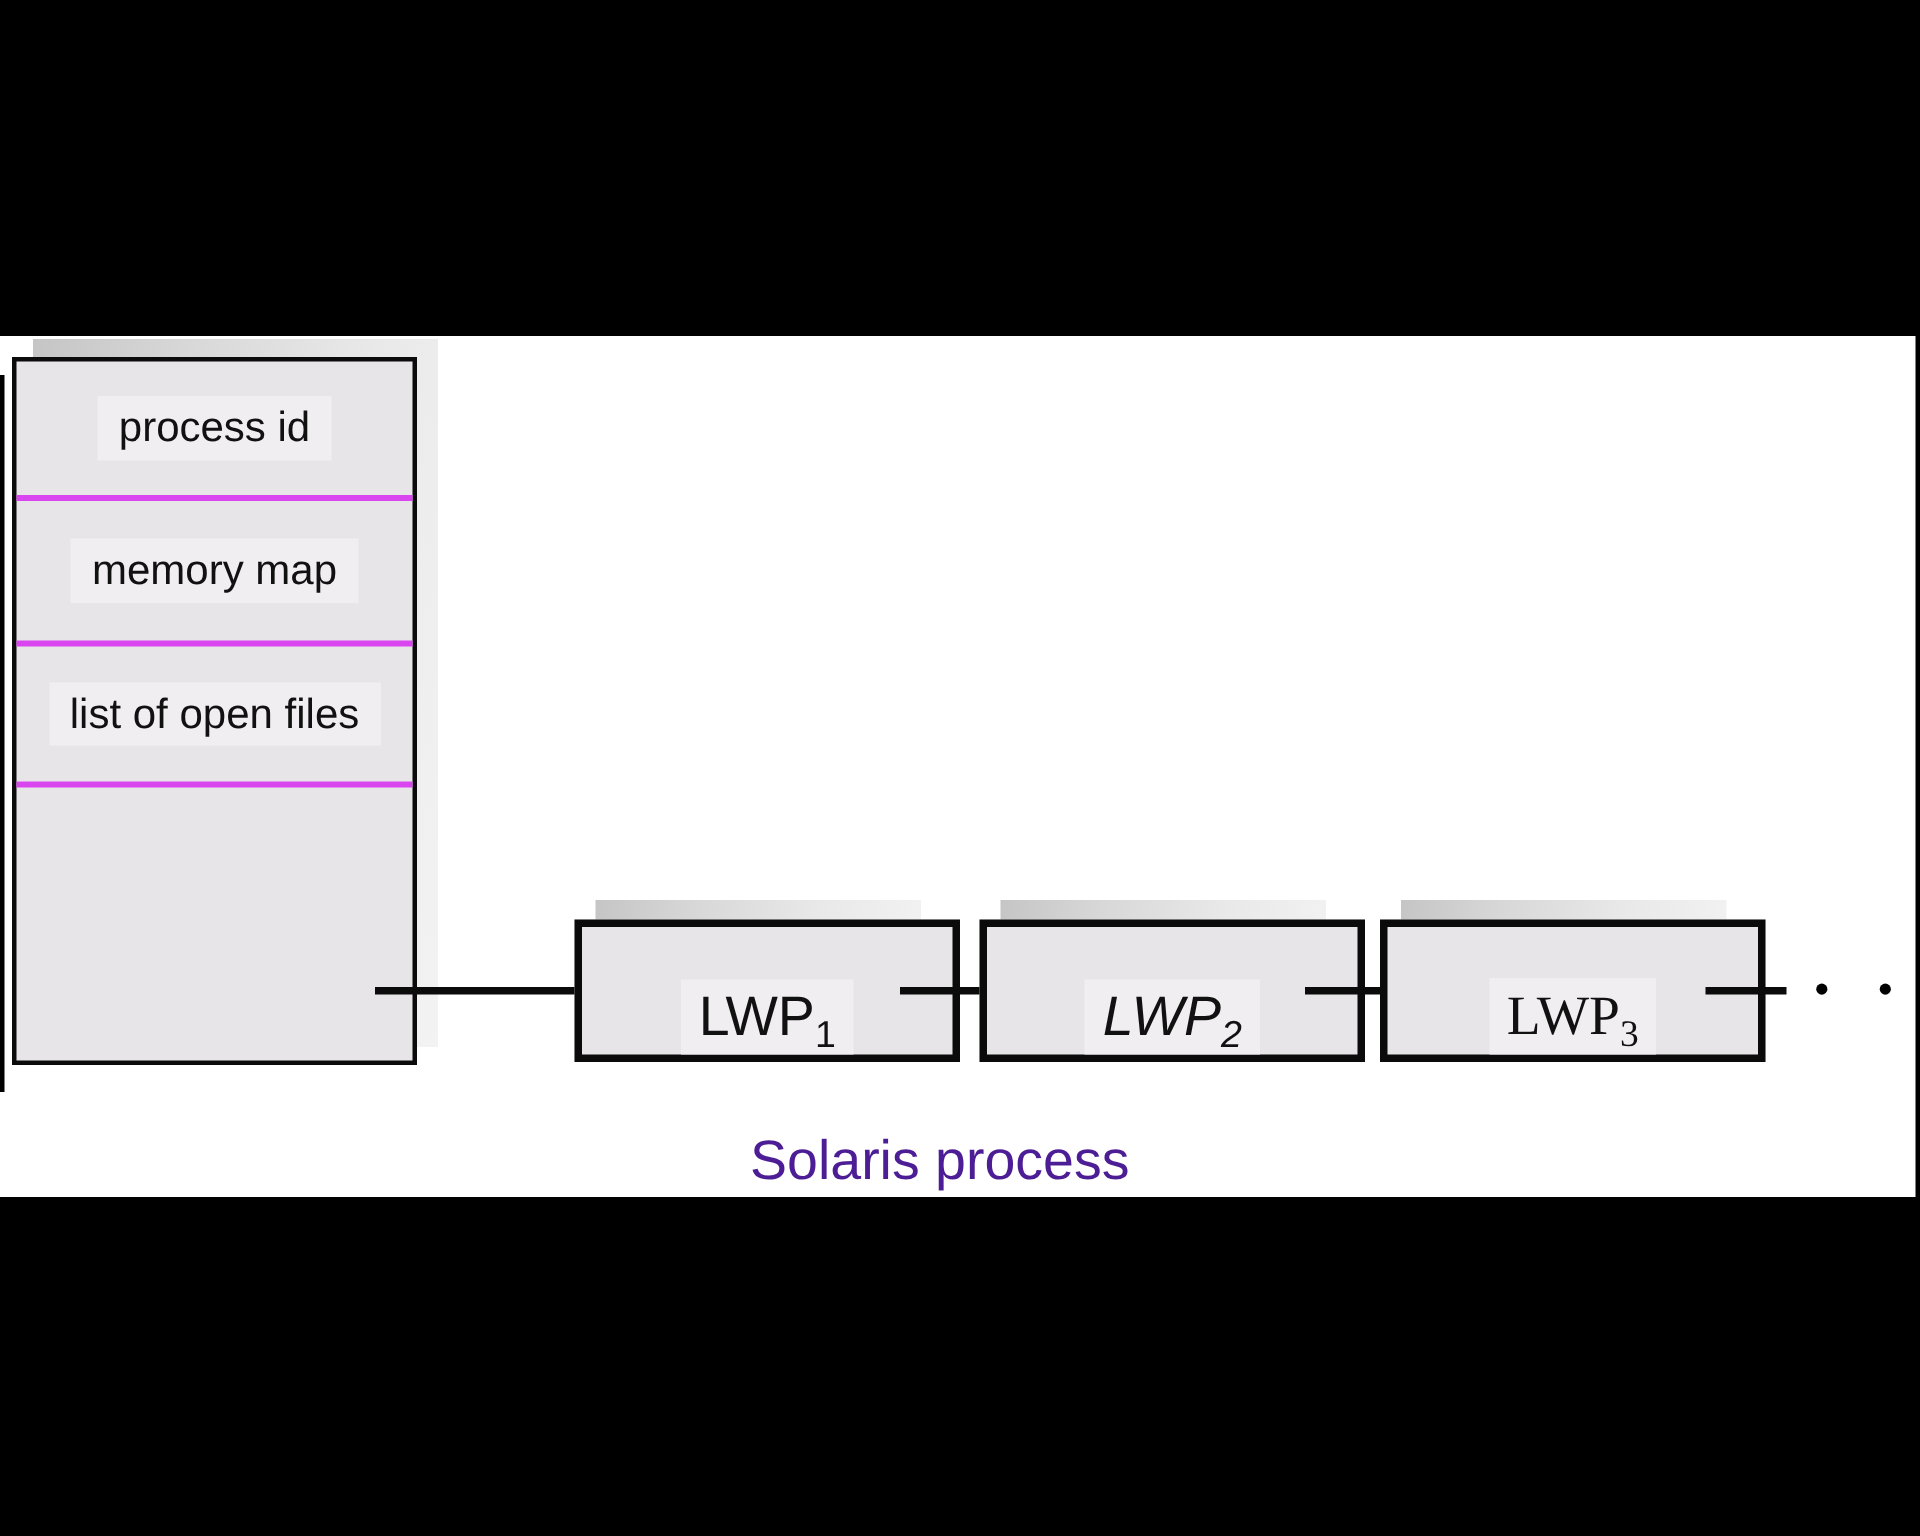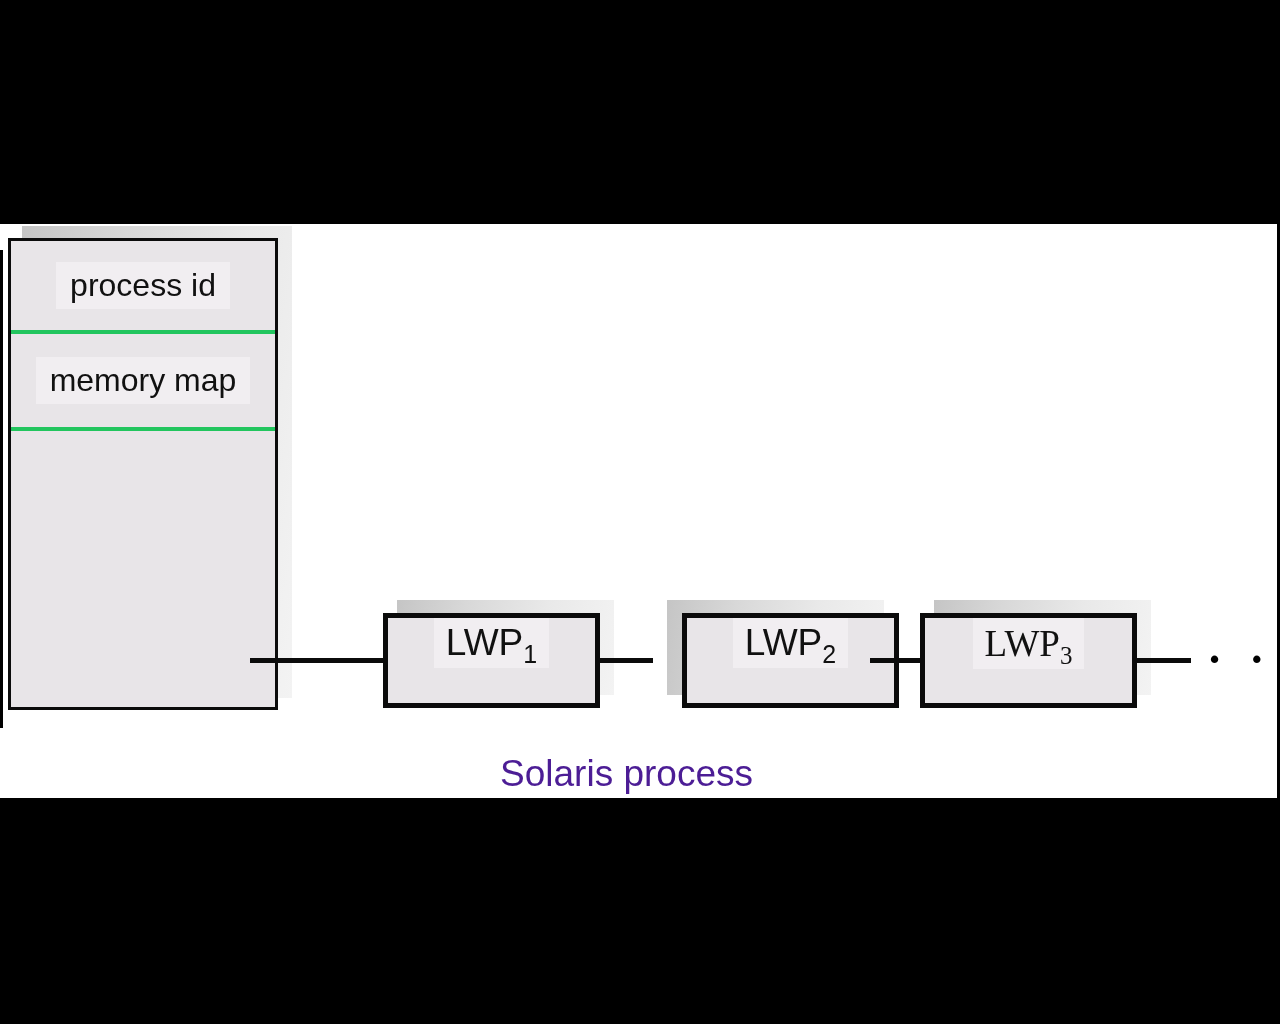--- a/index.html
+++ b/index.html
@@ -63,46 +63,46 @@
     box-sizing: border-box;
     display: grid;
     grid-template-rows: 89px 97px 94px 89px auto;
     z-index: 3;
   }
   .pcb-row {
     display: flex;
     align-items: center;
     justify-content: center;
     box-sizing: border-box;
-    font-size: 32px;
+    font-size: 28px;
     line-height: 1.1;
     text-align: center;
   }
   .pcb-row + .pcb-row {
-    border-top: 4px solid #22c55e;
+    border-top: 4px solid #d946ef;
   }
   .hl {
     background: #f1eef1;
     padding: 6px 14px;
     display: inline-block;
   }
   .pcb-row .hl {
     max-width: 230px;
   }
   
   .lwp {
     position: absolute;
     top: 389px;         
-    width: 217px;
+    width: 257px;
     height: 95px;
     background: #e8e5e8;
     border: 5px solid #0b0b0b;
     box-sizing: border-box;
     display: flex;
-    align-items: flex-start;
+    align-items: flex-end;
     justify-content: center;
     z-index: 4;
   }
   .lwp-label {
     font-size: 37px;
     padding: 4px 12px;
   }
   .lwp-label sub {
     font-size: 25px;
     line-height: 0;
@@ -149,35 +149,38 @@
     <div class="edge-line"></div>
 
     <div class="shadow pcb-shadow"></div>
     <div class="pcb">
       <div class="pcb-row">
         <span class="hl">process id</span>
       </div>
       <div class="pcb-row">
         <span class="hl">memory map</span>
       </div>
+      <div class="pcb-row">
+        <span class="hl">list of open files</span>
+      </div>
       <div class="pcb-row"></div>
     </div>
 
     <div class="hline" style="left:250px; width:133px;"></div>
     <div class="hline" style="left:600px; width:53px;"></div>
     <div class="hline" style="left:870px; width:50px;"></div>
     <div class="hline" style="left:1137px; width:54px;"></div>
 
     <div class="shadow lwp-shadow" style="left:397px;"></div>
     <div class="lwp" style="left:383px;">
       <span class="hl lwp-label"><span>LWP</span><sub>1</sub></span>
     </div>
 
     <div class="shadow lwp-shadow" style="left:667px;"></div>
-    <div class="lwp" style="left:682px;">
+    <div class="lwp" style="left:653px;font-style:italic;">
       <span class="hl lwp-label"><span>LWP</span><sub>2</sub></span>
     </div>
 
     <div class="shadow lwp-shadow" style="left:934px;"></div>
     <div class="lwp" style="left:920px;font-family:Liberation Serif, serif;">
       <span class="hl lwp-label"><span>LWP</span><sub>3</sub></span>
     </div>
 
     <div class="dots">• • •</div>
 

